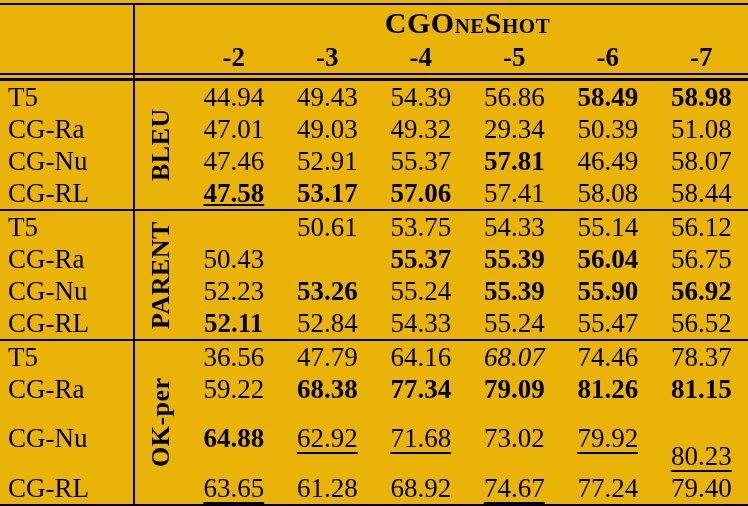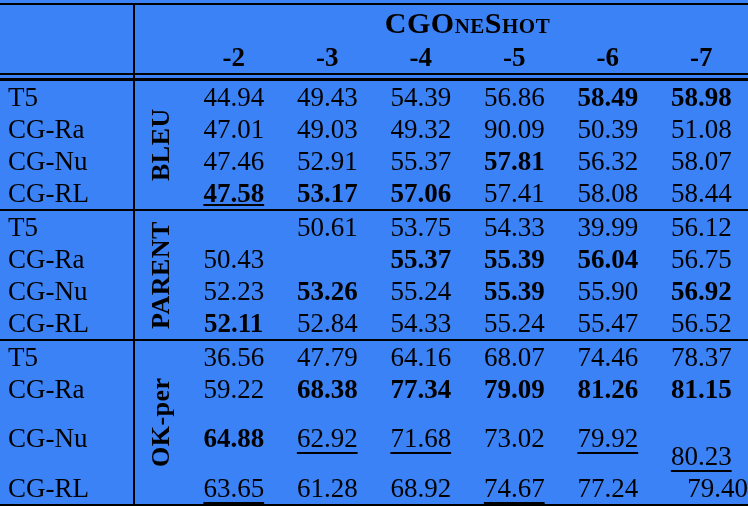--- a/index.html
+++ b/index.html
@@ -4,21 +4,21 @@
 <style>
   html, body {
     margin: 0;
     padding: 0;
     background: #ffffff;
   }
   .page {
     position: relative;
     width: 748px;
     height: 506px;
-    background: #3b82f6;
+    background: #eab308;
     font-family: "Liberation Serif", "DejaVu Serif", serif;
     color: #000000;
     overflow: hidden;
   }
   .grid {
     position: absolute;
     inset: 0;
     display: grid;
     grid-template-columns: 133px 2px 52px repeat(6, 1fr);
     grid-template-rows: 3px 2px 36px 32px 2px 3px 3px
@@ -138,21 +138,21 @@
       <div class="cell" style="grid-area: 9 / 4;">
         <span>47.01</span>
       </div>
       <div class="cell" style="grid-area: 9 / 5;">
         <span>49.03</span>
       </div>
       <div class="cell" style="grid-area: 9 / 6;">
         <span>49.32</span>
       </div>
       <div class="cell" style="grid-area: 9 / 7;">
-        <span>90.09</span>
+        <span>29.34</span>
       </div>
       <div class="cell" style="grid-area: 9 / 8;">
         <span>50.39</span>
       </div>
       <div class="cell" style="grid-area: 9 / 9;">
         <span>51.08</span>
       </div>
       <div class="row-label" style="grid-row: 10;">CG-Nu</div>
       <div class="cell" style="grid-area: 10 / 4;">
         <span>47.46</span>
@@ -160,21 +160,21 @@
       <div class="cell" style="grid-area: 10 / 5;">
         <span>52.91</span>
       </div>
       <div class="cell" style="grid-area: 10 / 6;">
         <span>55.37</span>
       </div>
       <div class="cell b" style="grid-area: 10 / 7;">
         <span>57.81</span>
       </div>
       <div class="cell" style="grid-area: 10 / 8;">
-        <span>56.32</span>
+        <span>46.49</span>
       </div>
       <div class="cell" style="grid-area: 10 / 9;">
         <span>58.07</span>
       </div>
       <div class="row-label" style="grid-row: 11;">CG-RL</div>
       <div class="cell b" style="grid-area: 11 / 4; text-decoration: underline;">
         <span>47.58</span>
       </div>
       <div class="cell b" style="grid-area: 11 / 5;">
         <span>53.17</span>
@@ -196,21 +196,21 @@
       <div class="cell" style="grid-area: 13 / 5;">
         <span>50.61</span>
       </div>
       <div class="cell" style="grid-area: 13 / 6;">
         <span>53.75</span>
       </div>
       <div class="cell" style="grid-area: 13 / 7;">
         <span>54.33</span>
       </div>
       <div class="cell" style="grid-area: 13 / 8;">
-        <span>39.99</span>
+        <span>55.14</span>
       </div>
       <div class="cell" style="grid-area: 13 / 9;">
         <span>56.12</span>
       </div>
       <div class="row-label" style="grid-row: 14;">CG-Ra</div>
       <div class="cell" style="grid-area: 14 / 4;">
         <span>50.43</span>
       </div>
       <div class="cell b" style="grid-area: 14 / 6;">
         <span>55.37</span>
@@ -230,21 +230,21 @@
       </div>
       <div class="cell b" style="grid-area: 15 / 5;">
         <span>53.26</span>
       </div>
       <div class="cell" style="grid-area: 15 / 6;">
         <span>55.24</span>
       </div>
       <div class="cell b" style="grid-area: 15 / 7;">
         <span>55.39</span>
       </div>
-      <div class="cell" style="grid-area: 15 / 8;">
+      <div class="cell" style="grid-area: 15 / 8; font-weight: bold;">
         <span>55.90</span>
       </div>
       <div class="cell b" style="grid-area: 15 / 9;">
         <span>56.92</span>
       </div>
       <div class="row-label" style="grid-row: 16;">CG-RL</div>
       <div class="cell b" style="grid-area: 16 / 4; text-align: center;">
         <span>52.11</span>
       </div>
       <div class="cell" style="grid-area: 16 / 5;">
@@ -266,21 +266,21 @@
       <div class="metric-label" style="grid-row: 18 / span 4;">OK-per</div>
       <div class="cell" style="grid-area: 18 / 4;">
         <span>36.56</span>
       </div>
       <div class="cell" style="grid-area: 18 / 5;">
         <span>47.79</span>
       </div>
       <div class="cell" style="grid-area: 18 / 6;">
         <span>64.16</span>
       </div>
-      <div class="cell" style="grid-area: 18 / 7;">
+      <div class="cell" style="grid-area: 18 / 7; font-style: italic;">
         <span>68.07</span>
       </div>
       <div class="cell" style="grid-area: 18 / 8;">
         <span>74.46</span>
       </div>
       <div class="cell" style="grid-area: 18 / 9;">
         <span>78.37</span>
       </div>
       <div class="row-label" style="grid-row: 19;">CG-Ra</div>
       <div class="cell" style="grid-area: 19 / 4;">
@@ -329,17 +329,17 @@
       </div>
       <div class="cell" style="grid-area: 21 / 6;">
         <span>68.92</span>
       </div>
       <div class="cell u" style="grid-area: 21 / 7;">
         <span>74.67</span>
       </div>
       <div class="cell" style="grid-area: 21 / 8;">
         <span>77.24</span>
       </div>
-      <div class="cell" style="grid-area: 21 / 9; justify-content: flex-end;">
+      <div class="cell" style="grid-area: 21 / 9;">
         <span>79.40</span>
       </div>
     </div>
 </div>
 
 </body></html>

